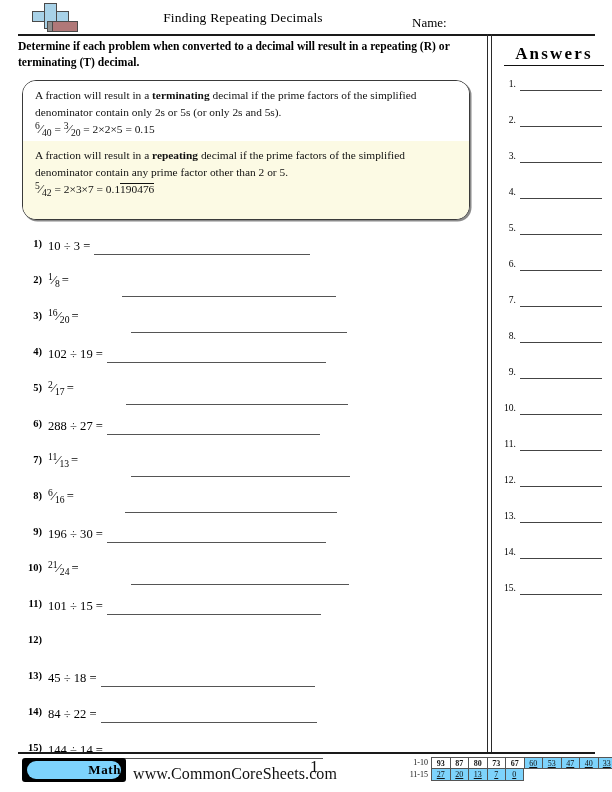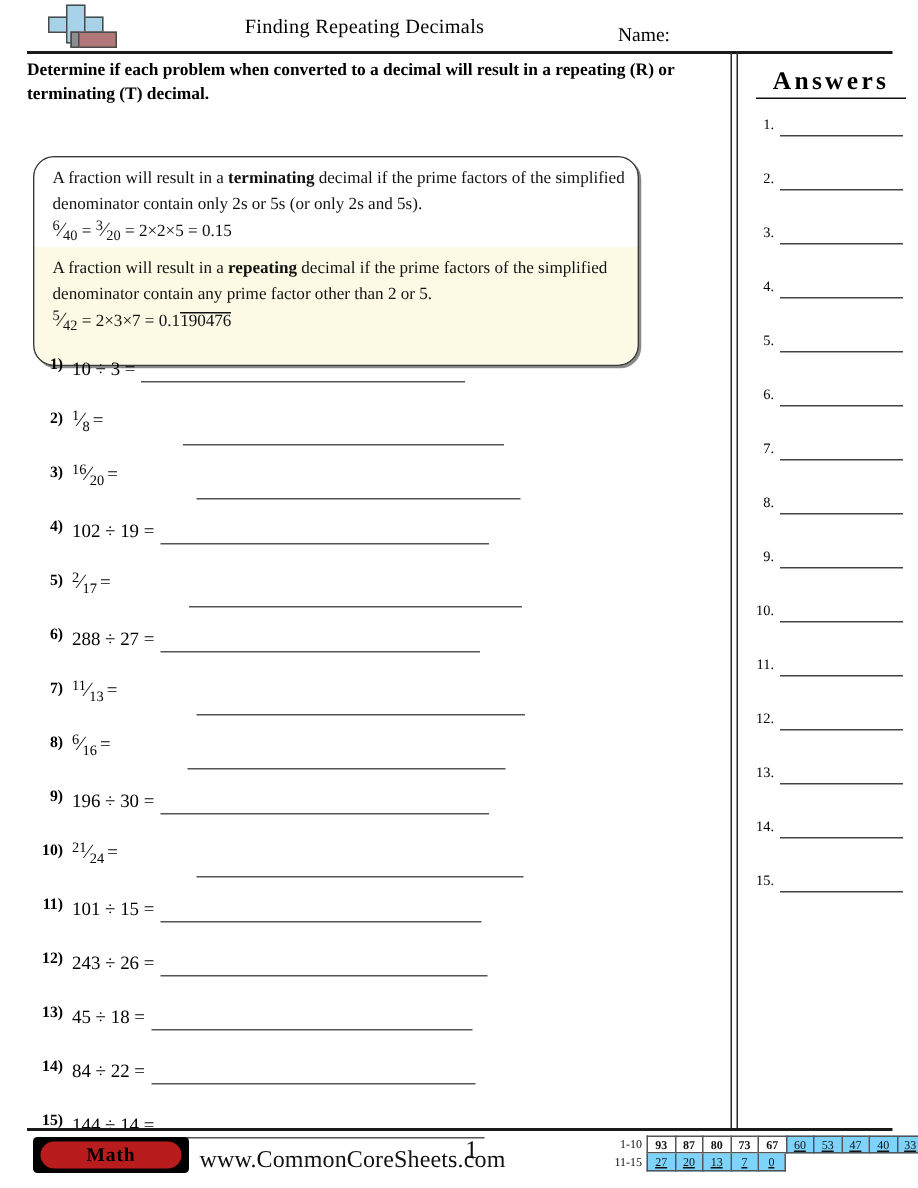--- a/index.html
+++ b/index.html
@@ -86,28 +86,27 @@
     width: 460px;
     font-size: 11.6px;
     font-weight: bold;
     line-height: 1.42;
   }
 
   
   #rule-box {
     position: absolute;
     left: 22px; top: 80px;
-    width: 404px; height: 140px;
+    width: 448px; height: 140px;
     border: 1px solid #3a3a3a;
     border-radius: 14px;
     box-shadow: 0 0 0 1px #ffffff inset, 1.5px 1.5px 0 0 #8a8a8a;
     background: #ffffff;
     overflow: hidden;
     box-sizing: border-box;
-    margin-top: 24px;
   }
   #rule-box-top {
     position: absolute;
     left: 0; top: 0;
     width: 100%; height: 60px;
     background: #ffffff;
   }
   #rule-box-bottom {
     position: absolute;
     left: 0; top: 60px;
@@ -253,23 +252,23 @@
     position: absolute;
     left: 22px; top: 758px;
     width: 104px; height: 24px;
     background: #000000;
     border-radius: 3px;
   }
   #subject-badge-inner {
     position: absolute;
     left: 5px; top: 3px;
     width: 94px; height: 18px;
-    background: #b91c1c;
+    background: #7dd3fc;
     border-radius: 9px;
-    text-align: center;
+    text-align: right;
     line-height: 18px;
     font-size: 13px;
     font-weight: bold;
     color: #000;
     letter-spacing: 0.6px;
   }
   #site-url {
     position: absolute;
     left: 133px; top: 765px;
     font-size: 16px;
@@ -434,24 +433,20 @@
     </div>
     <div class="problem">
       <div class="p-num">11)</div>
       <div class="p-body">
         <div class="p-expr">101 ÷ 15 =</div>
         <div class="p-rule" style="left: 59px; top: 20px; width: 214px;"></div>
       </div>
     </div>
     <div class="problem">
       <div class="p-num">12)</div>
-      <div class="p-body">
-        <div class="p-expr">243 ÷ 26 =</div>
-        <div class="p-rule" style="left: 59px; top: 20px; width: 218px;"></div>
-      </div>
     </div>
     <div class="problem">
       <div class="p-num">13)</div>
       <div class="p-body">
         <div class="p-expr">45 ÷ 18 =</div>
         <div class="p-rule" style="left: 53px; top: 20px; width: 214px;"></div>
       </div>
     </div>
     <div class="problem">
       <div class="p-num">14)</div>

